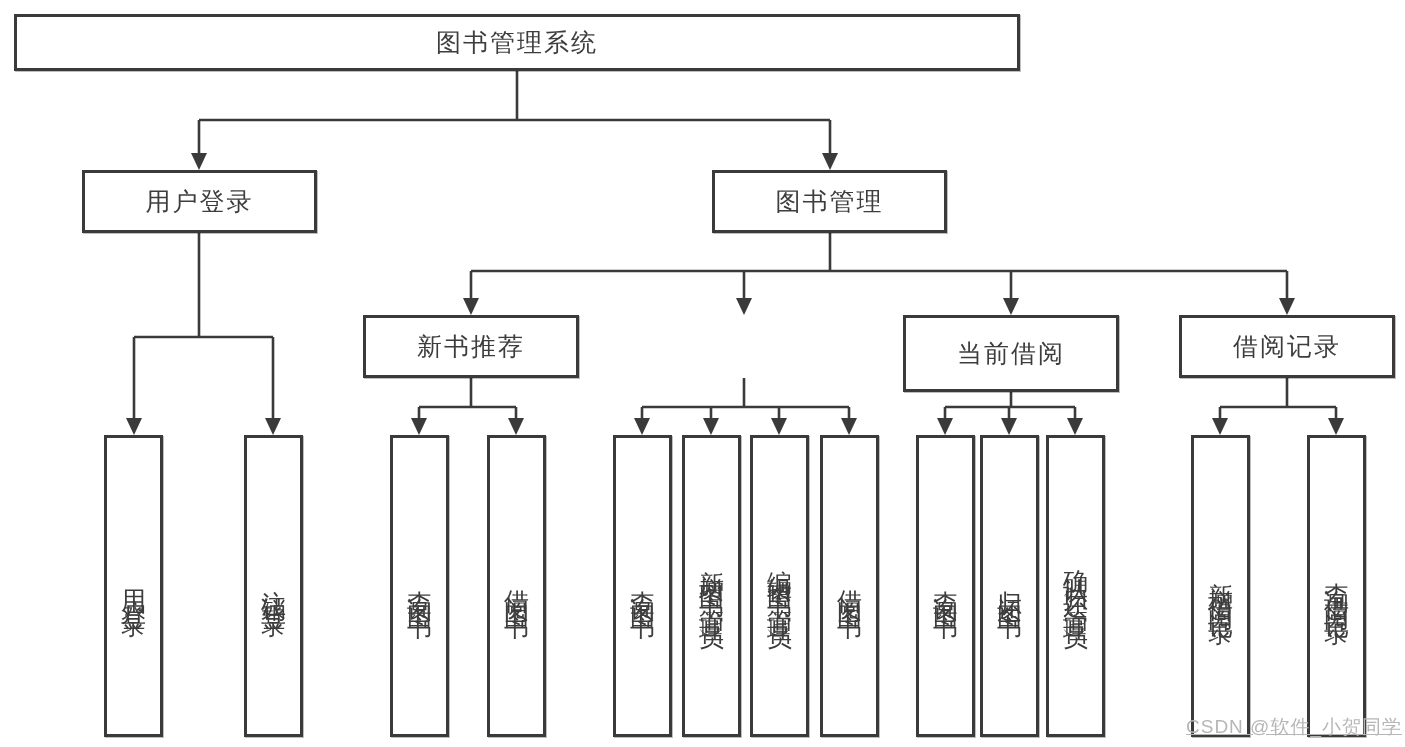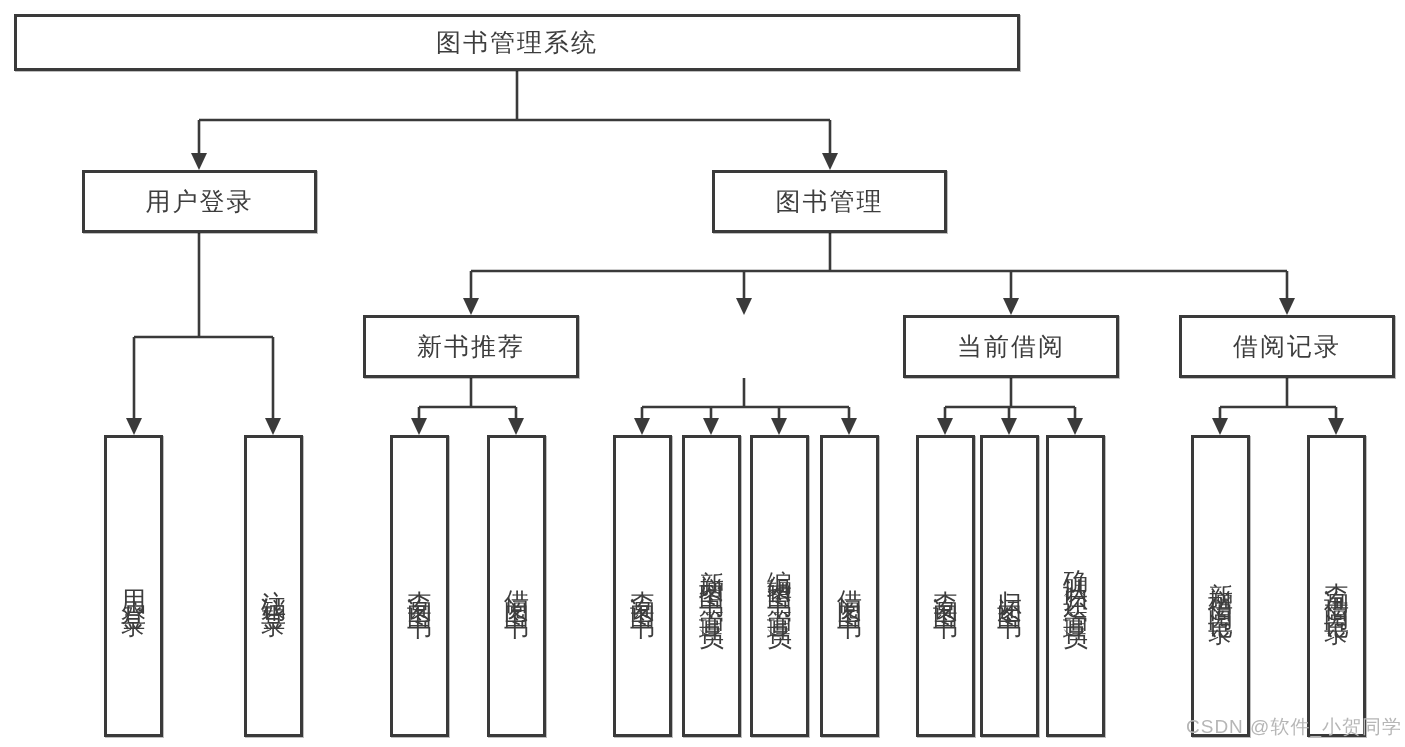--- a/index.html
+++ b/index.html
@@ -48,20 +48,21 @@
 
   .watermark {
     position: absolute;
     left: 1186px;
     top: 714px;
     font-size: 19px;
     color: #b6b6b6;
     letter-spacing: 1px;
     white-space: nowrap;
     z-index: 5;
+    text-decoration: underline;
   }
 </style>
 </head>
 <body>
 
 <div class="canvas">
 
   <svg class="connectors" viewBox="0 0 1405 747" xmlns="http://www.w3.org/2000/svg" aria-hidden="true">
     <g stroke="#3a3a3a" stroke-width="2.6" fill="none">
 
@@ -138,21 +139,21 @@
   <div class="node hbox" style="left:82px;top:170px;width:235px;height:63px">
     <span>用户登录</span>
   </div>
   <div class="node hbox" style="left:363px;top:315px;width:216px;height:63px">
     <span>新书推荐</span>
   </div>
 
   <div class="node hbox" style="left:712px;top:170px;width:235px;height:63px">
     <span>图书管理</span>
   </div>
-  <div class="node hbox" style="left:903px;top:315px;width:216px;height:63px">
+  <div class="node hbox" style="left:903px;top:315px;width:216px;height:77px">
     <span>当前借阅</span>
   </div>
   <div class="node hbox" style="left:1179px;top:315px;width:216px;height:63px">
     <span>借阅记录</span>
   </div>
 
   <div class="node vbox" style="left:104px;top:435px;width:59px;height:302px">
     <span>用户登录</span>
   </div>
   <div class="node vbox" style="left:244px;top:435px;width:59px;height:302px">

